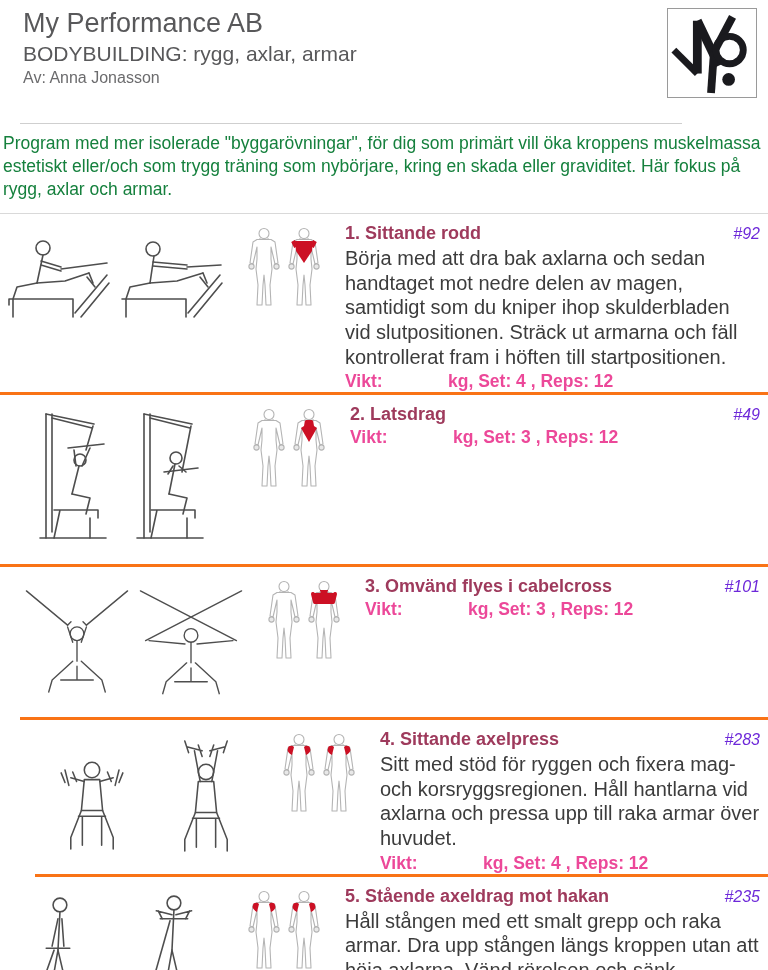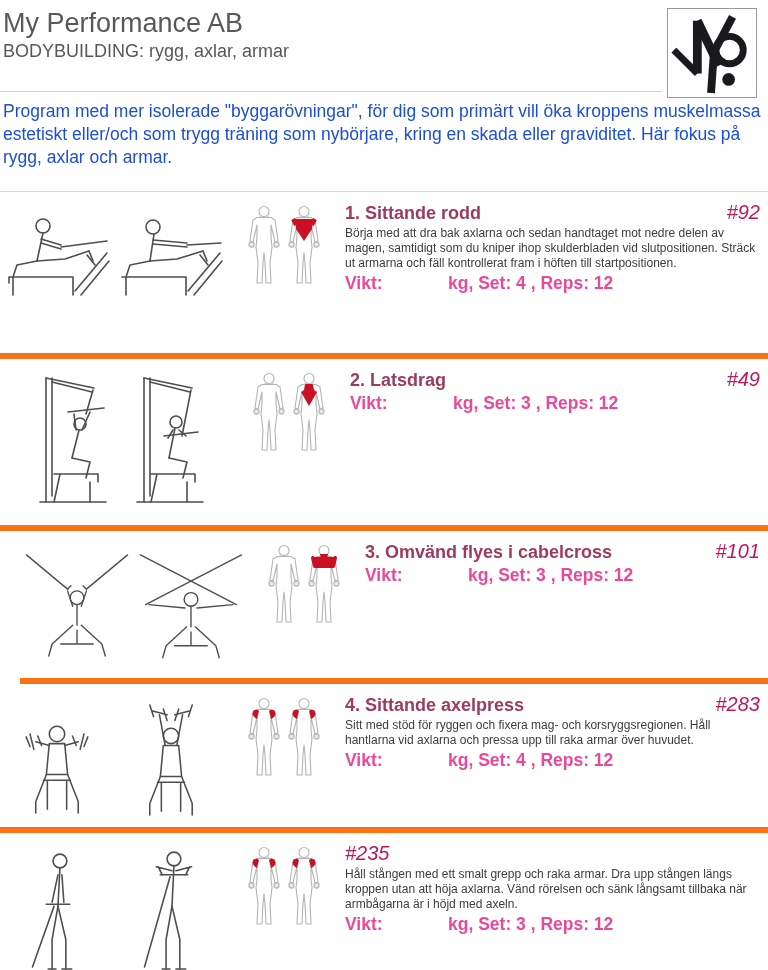--- a/index.html
+++ b/index.html
@@ -5,65 +5,66 @@
   * { margin:0; padding:0; box-sizing:border-box; }
   html,body { background:#fff; }
   body {
     width:768px; height:970px;
     font-family:"Liberation Sans", sans-serif;
     color:#3c3c3c;
     position:relative;
     overflow:hidden;
   }
   
-  .header { position:relative; height:92px; padding:8px 0 0 3px; }
+  .header { position:relative; height:124px; padding:8px 0 0 3px;margin-left:20px; }
   .header-title { font-size:27px; font-weight:400; color:#58585a; line-height:1.15; }
-  .header-subtitle { font-size:18px; font-weight:400; color:#58585a; line-height:1.2; margin-top:2px; }
+  .header-subtitle { font-size:21px; font-weight:400; color:#58585a; line-height:1.2; margin-top:2px; }
   .header-author { font-size:16px; color:#6b6b6d; margin-top:3px; }
   .header-rule { position:absolute; left:0; bottom:0; width:662px; height:1px; background:#cfcfcf; }
   .logo-box {
     position:absolute; top:8px; right:11px;
     width:90px; height:90px;
     border:1px solid #9a9a9a; background:#fff;
   }
   
   .intro {
-    padding:8px 6px 22px 3px;
-    font-size:17.5px; line-height:1.32; color:#1d4ed8;
+    padding:8px 6px 12px 3px;
+    font-size:17.5px; line-height:1.32; color:#15803d;
     border-bottom:1px solid #d9d9d9;
   }
   
   .exercise-row {
     display:grid;
     grid-template-columns:222px 118px 1fr;
     padding:9px 6px 0 3px;
-    border-bottom:6px solid #f97316;
+    border-bottom:3px solid #f97316;
   }
   .exercise-row.r0 { min-height:167px; }
   .exercise-row.r1 { min-height:172px;padding-left:8px; }
   .exercise-row.r2 { min-height:153px;margin-left:20px; }
-  .exercise-row.r3 { min-height:142px; }
+  .exercise-row.r3 { min-height:142px;margin-left:35px; }
   .exercise-row.r4 { min-height:146px; }
   .illus-pair { display:flex; gap:6px; justify-content:center; align-items:flex-start; padding-top:2px; }
   .muscle-pair { display:flex; gap:6px; justify-content:center; align-items:flex-start; padding-top:4px; }
   .ex-text { padding-left:2px; padding-right:2px; }
   .ex-title-line { display:flex; justify-content:space-between; align-items:baseline; }
   .ex-title { font-size:18px; font-weight:bold; color:#9e3a5c; }
-  .ex-id { font-size:20px; font-style:italic; color:#be185d; }
-  .ex-desc { font-size:12px; line-height:1.23; color:#3c3c3c; margin-top:2px; }
+  .ex-id { font-size:16px; font-style:italic; color:#6d28d9; }
+  .ex-desc { font-size:20px; line-height:1.23; color:#3c3c3c; margin-top:2px; }
   .ex-vikt { font-size:17.5px; font-weight:bold; color:#ec4899; margin-top:2px; }
   .vikt-label { display:inline-block; width:103px; }
   svg { display:block; }
 </style>
 </head>
 <body>
 
 <div class="header">
   <div class="header-title">My Performance AB</div>
   <div class="header-subtitle">BODYBUILDING: rygg, axlar, armar</div>
+  <div class="header-author">Av: Anna Jonasson</div>
   <div class="logo-box">
     <svg viewBox="0 0 90 90" width="88" height="88">
       <g stroke="#1a1a1e" fill="none" stroke-linecap="butt">
         <path d="M6,42 L30,66" stroke-width="7"></path>
         <path d="M30,66 L30,12" stroke-width="9"></path>
         <path d="M30,12 L52,58" stroke-width="9"></path>
         <path d="M66,8 L47,44" stroke-width="8"></path>
         <path d="M47,44 L44,86" stroke-width="8"></path>
         <circle cx="63" cy="42" r="14" stroke-width="7"></circle>
       </g>
@@ -373,20 +374,21 @@
       <circle cx="4.5" cy="39.5" r="2.6" fill="#e8e8e8"></circle>
       <circle cx="29.5" cy="39.5" r="2.6" fill="#e8e8e8"></circle>
     </g>
     <path d="M6.5,13.5 Q10,12 12,14 L10,22 Q6,20 5.5,17 Z" fill="#cc1024"></path>
           <path d="M27.5,13.5 Q24,12 22,14 L24,22 Q28,20 28.5,17 Z" fill="#cc1024"></path>
     <path d="M13,11 L13,13 M21,11 L21,13" stroke="#b4b4b4" stroke-width="1"></path>
   </svg>
       </div>
     <div class="ex-text">
       <div class="ex-title-line">
+        <span class="ex-title">5. Stående axeldrag mot hakan</span>
         <span class="ex-id">#235</span>
       </div>
       <div class="ex-desc">Håll stången med ett smalt grepp och raka armar. Dra upp stången längs kroppen utan att höja axlarna. Vänd rörelsen och sänk långsamt tillbaka när armbågarna är i höjd med axeln.</div>
       <div class="ex-vikt">
         <span class="vikt-label">Vikt:</span><span>kg, Set: 3 , Reps: 12</span>
       </div>
     </div>
   </div>
 
 </div>

